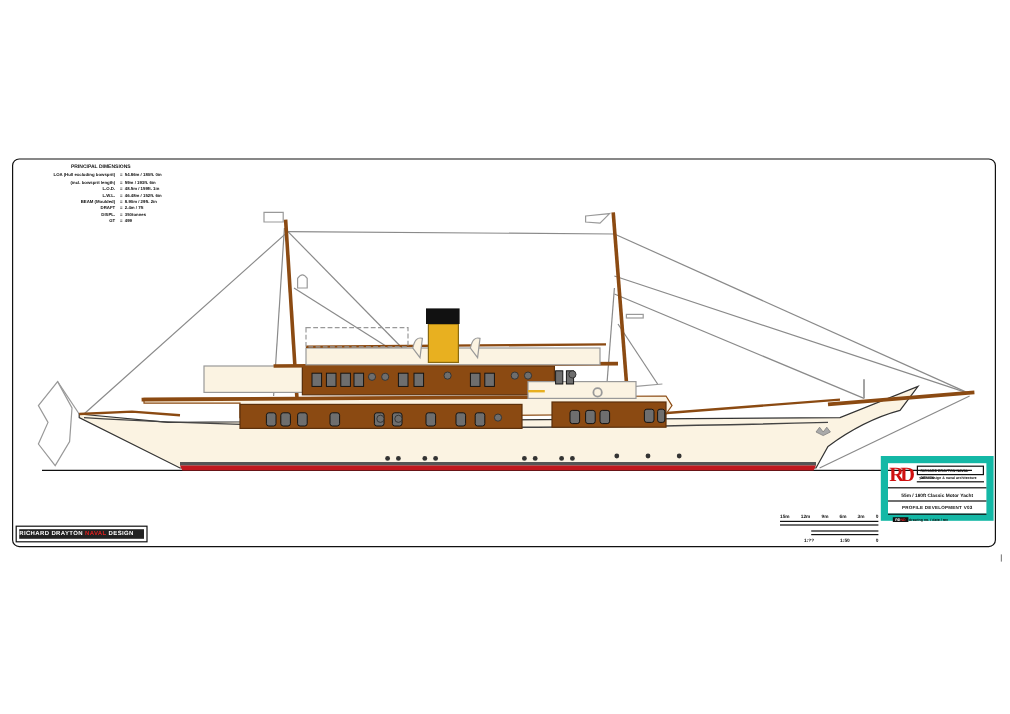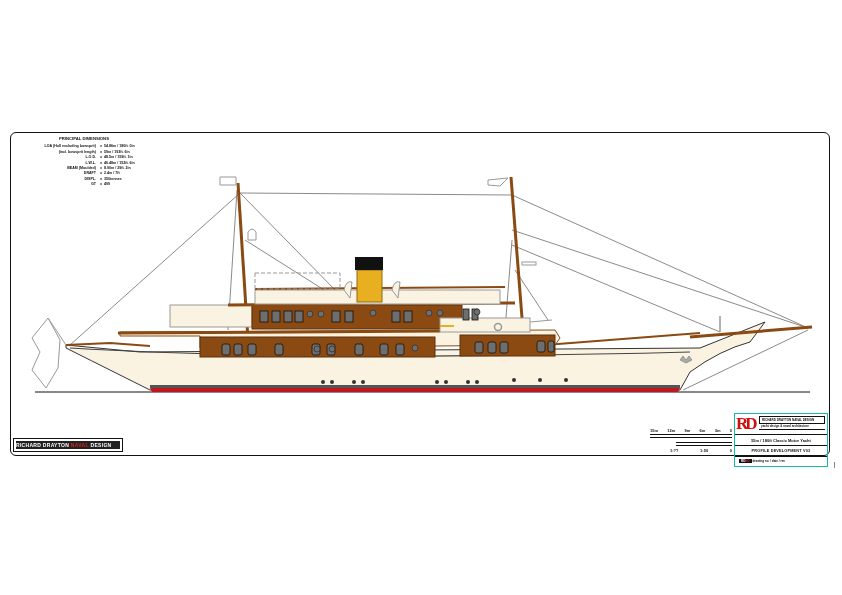--- a/index.html
+++ b/index.html
@@ -10,21 +10,21 @@
   .dims .row { display:flex; }
   .dims .row .k { width:82px; text-align:right; padding-right:2px; }
   .dims .row .eq { width:6px; text-align:center; }
   .dims .row .v { flex:1; }
   svg.drawing { position:absolute; left:0; top:0; }
   .scale { position:absolute; left:650px; top:428px; width:82px; font-size:4px; font-weight:bold; color:#111; }
   .scale .labels { display:flex; justify-content:space-between; }
   .scale .bar { height:2px; border-top:1px solid #111; border-bottom:1px solid #111; margin:1px 0 4px 0; }
   .scale .bar2 { height:2px; margin-left:26px; border-top:1px solid #111; border-bottom:1px solid #111; margin-bottom:2px; }
   .scale .ratios { display:flex; justify-content:space-between; padding-left:20px; }
-  .titleblock { position:absolute; left:734px; top:413px; width:94px; height:54px; border:1px solid #14b8a6; box-sizing:border-box; font-size:3.8px; font-weight:bold; color:#111; }
+  .titleblock { position:absolute; left:734px; top:380px; width:94px; height:54px; border:6px solid #14b8a6; box-sizing:border-box; font-size:3.8px; font-weight:bold; color:#111; }
   .tb-logo { position:absolute; left:1px; top:1px; width:22px; height:18px; color:#d01010; font-family:"Liberation Serif", serif; font-weight:bold; font-size:17px; line-height:18px; letter-spacing:-3px; }
   .tb-firm { position:absolute; left:24px; top:2px; right:2px; height:6px; border:1px solid #111; font-size:3px; line-height:6px; padding-left:2px; }
   .tb-sub { position:absolute; left:24px; top:10px; right:2px; height:5px; border-bottom:1px solid #111; font-size:3px; line-height:5px; padding-left:2px; }
   .tb-project { position:absolute; left:0; top:20px; right:0; height:11px; border-top:1px solid #111; text-align:center; line-height:11px; font-size:4px; }
   .tb-dwg { position:absolute; left:0; top:31px; right:0; height:11px; border-top:1px solid #111; text-align:center; line-height:11px; font-size:3.8px; letter-spacing:0.2px; }
   .tb-foot { position:absolute; left:0; top:42px; right:0; bottom:0; border-top:1px solid #111; font-size:3px; padding:2px 4px; }
   .tb-foot .stamp { display:inline-block; background:#111; color:#fff; padding:0 2px; }
   .tb-foot .stamp b { color:#e02020; }
   .logo-strip { position:absolute; left:13px; top:438px; width:110px; height:14px; border:1px solid #111; box-sizing:border-box; padding:2px; }
   .logo-strip .inner { width:100%; height:100%; background:#222; color:#fff; font-size:5px; font-weight:bold; line-height:8px; white-space:nowrap; overflow:hidden; letter-spacing:0.3px; }

